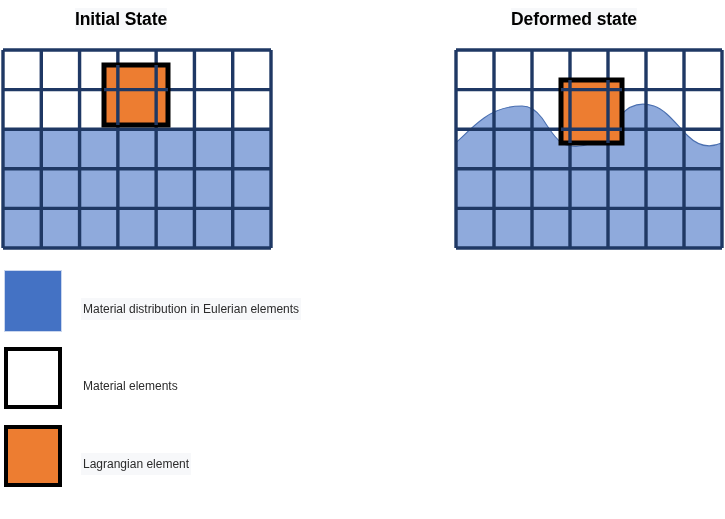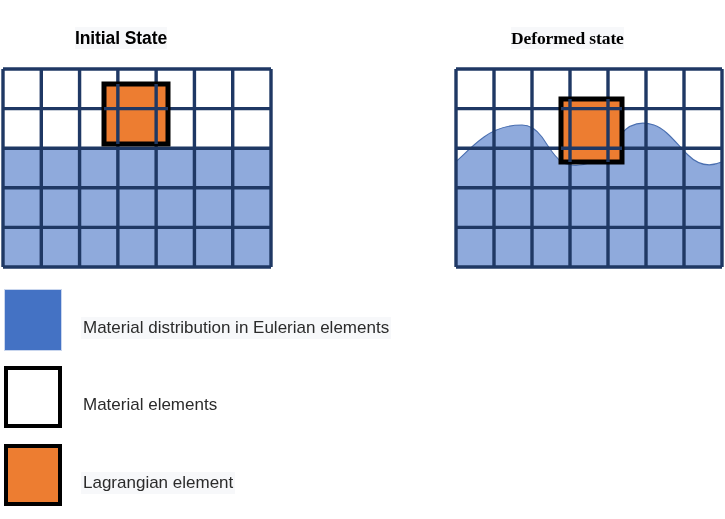--- a/index.html
+++ b/index.html
@@ -13,40 +13,38 @@
     background: #ffffff;
     font-family: "Liberation Sans", sans-serif;
     position: relative;
     overflow: hidden;
   }
   .stage {
     position: absolute;
     left: 0; top: 0;
     width: 725px;
     height: 421px;
-    margin-top: 19px;
   }
   .panel-title {
     position: absolute;
     font-weight: bold;
     font-size: 17.5px;
     color: #000000;
     letter-spacing: -0.1px;
     white-space: nowrap;
     background: #f7f8fa;
     line-height: 22px;
   }
   #title-initial {
     left: 75px;
     top: 8px;
   }
   #title-deformed {
     left: 511px;
     top: 8px;
-    font-family: Liberation Serif, serif;
   }
   .diagram-svg {
     position: absolute;
     display: block;
   }
   #svg-initial {
     left: 0px;
     top: 44px;
   }
   #svg-deformed {
@@ -85,21 +83,21 @@
     border: 4px solid #000000;
   }
   .swatch.orange {
     background: #ED7D31;
     border: 4px solid #000000;
   }
   .legend-label {
     position: absolute;
     left: 81px;
     top: 28px;
-    font-size: 17px;
+    font-size: 12px;
     color: #2b2b2b;
     white-space: nowrap;
     line-height: 20px;
     background: #f7f8fa;
     padding: 1px 2px;
   }
   #legend-label-1 {
     background: transparent;
   }
 </style>

